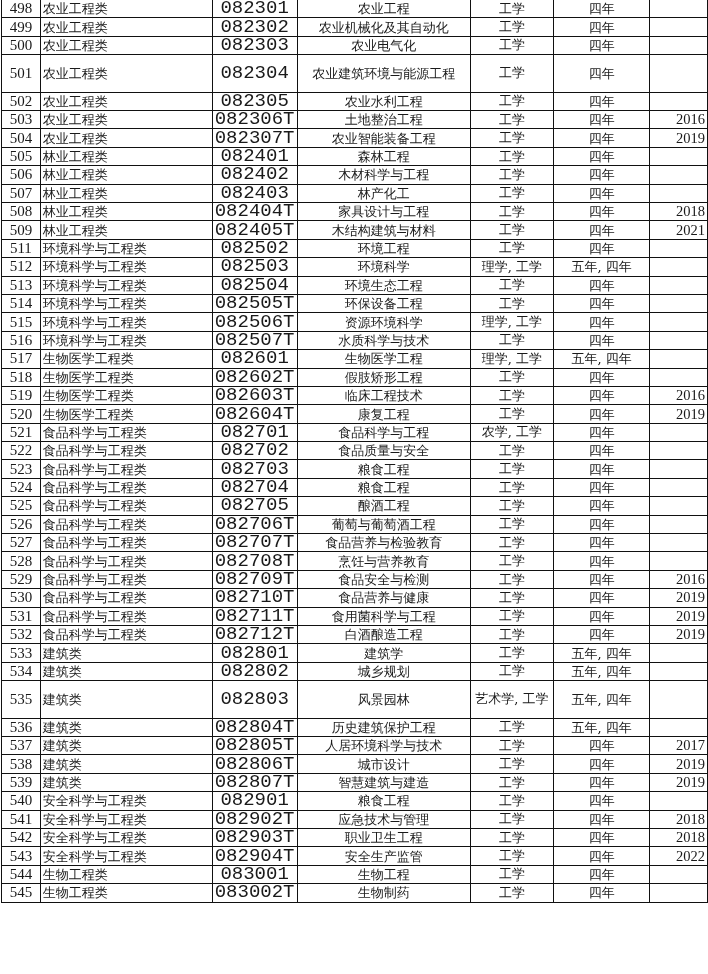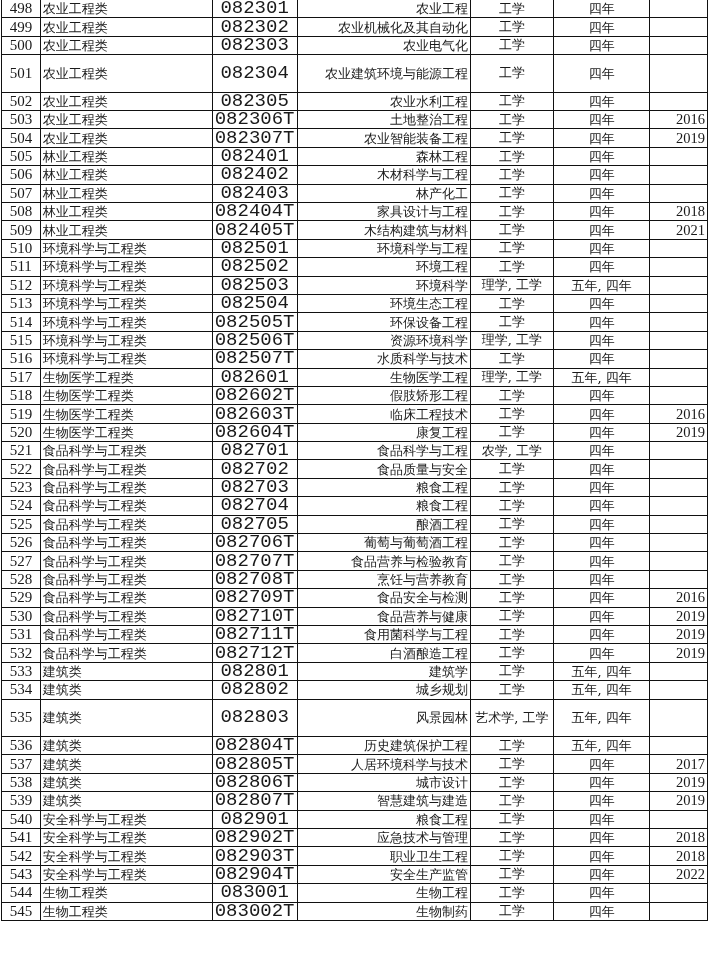--- a/index.html
+++ b/index.html
@@ -16,21 +16,21 @@
     height: 17.4px;
     line-height: 15px;
     white-space: nowrap;
     overflow: hidden;
     vertical-align: middle;
   }
   #tbl tr.tall td { height: 36.5px; }
   #tbl td.num { text-align: center; font-family: "Liberation Serif", serif; font-size: 15px; }
   #tbl td.cat { text-align: left; }
   #tbl td.code { text-align: center; font-family: Liberation Mono, monospace; font-size: 19px; }
-  #tbl td.name { text-align: right; }
+  #tbl td.name { text-align: center; }
   #tbl td.deg { text-align: center; white-space: normal; line-height: 14px; }
   #tbl td.dur { text-align: center; }
   #tbl td.yr { text-align: right; font-family: "Liberation Serif", serif; font-size: 14.5px; }
   col.c-num { width: 39px; }
   col.c-cat { width: 173px; }
   col.c-code { width: 80px; }
   col.c-name { width: 174px; }
   col.c-deg { width: 84px; }
   col.c-dur { width: 97px; }
   col.c-yr { width: 58px; }
@@ -151,29 +151,20 @@
       <tr>
     <td class="num">509</td>
     <td class="cat">林业工程类</td>
     <td class="code">082405T</td>
     <td class="name">木结构建筑与材料</td>
     <td class="deg">工学</td>
     <td class="dur">四年</td>
     <td class="yr">2021</td>
   </tr>
       <tr>
-    <td class="num">510</td>
-    <td class="cat">环境科学与工程类</td>
-    <td class="code">082501</td>
-    <td class="name">环境科学与工程</td>
-    <td class="deg">工学</td>
-    <td class="dur">四年</td>
-    <td class="yr"></td>
-  </tr>
-      <tr>
     <td class="num">511</td>
     <td class="cat">环境科学与工程类</td>
     <td class="code">082502</td>
     <td class="name">环境工程</td>
     <td class="deg">工学</td>
     <td class="dur">四年</td>
     <td class="yr"></td>
   </tr>
       <tr>
     <td class="num">512</td>

